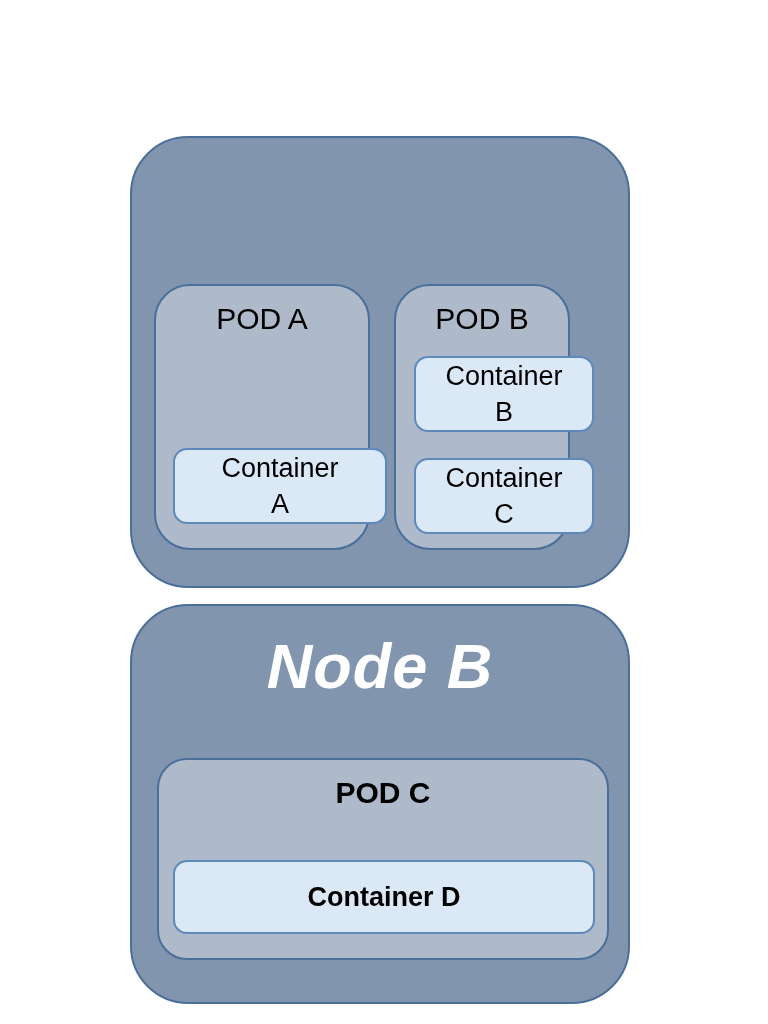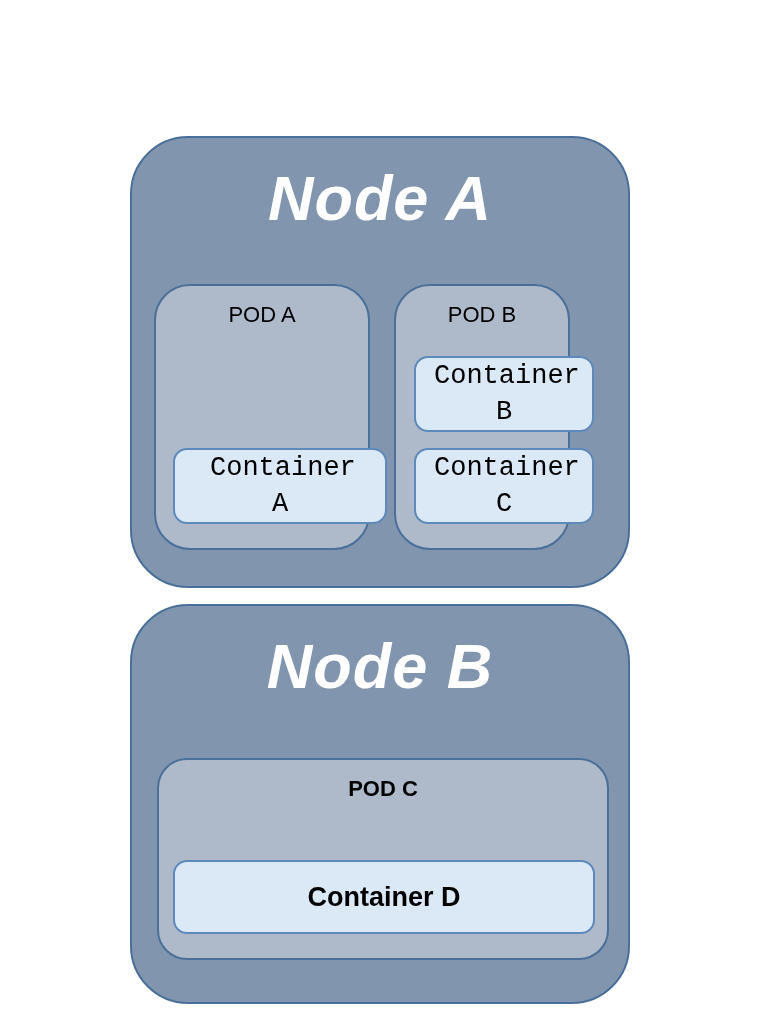--- a/index.html
+++ b/index.html
@@ -34,64 +34,62 @@
   .pod {
     position: absolute;
     background: var(--pod-fill, #aebaca);
     border: 2px solid var(--pod-border, #4a6f99);
     border-radius: 36px;
     box-sizing: border-box;
   }
   .pod-label {
     margin-top: 16px;
     text-align: center;
-    font-size: 22px;
+    font-size: 30px;
     color: var(--label-color, #000000);
   }
   .container-box {
     position: absolute;
     background: var(--container-fill, #dbe8f6);
     border: 2px solid var(--container-border, #5d89bb);
     border-radius: 14px;
     box-sizing: border-box;
     display: flex;
     align-items: center;
     justify-content: center;
     font-size: 27px;
     color: var(--label-color, #000000);
     text-align: center;
     line-height: 1.35;
   }
   .container-box .wrap-narrow {
     display: block;
     width: 140px;
     margin: 16px auto;
-    font-family: Liberation Mono, monospace;
   }
 
   
   .node-a { left: 130px; top: 136px; width: 500px; height: 452px; }
   .pod-a  { left: 22px;  top: 146px; width: 216px; height: 266px; }
   .pod-b  { left: 262px; top: 146px; width: 176px; height: 266px; }
   .container-a { left: 17px; top: 162px; width: 214px; height: 76px; }
   .container-b { left: 18px; top: 70px;  width: 180px; height: 76px; }
-  .container-c { left: 18px; top: 162px; width: 180px; height: 76px; }
+  .container-c { left: 18px; top: 172px; width: 180px; height: 76px; }
 
   
   .node-b { left: 130px; top: 604px; width: 500px; height: 400px; }
   .pod-c  { left: 25px;  top: 152px; width: 452px; height: 202px; border-radius: 30px; font-weight: bold; }
   .container-d { left: 14px; top: 100px; width: 422px; height: 74px; }
 </style>
 </head>
 <body>
 
 <div class="canvas">
 
   <div class="node node-a">
-    <div class="node-title">Node A</div>
 
     <div class="pod pod-a">
       <div class="pod-label">POD A</div>
       <div class="container-box container-a">
         <span class="wrap-narrow">Container A</span>
       </div>
     </div>
 
     <div class="pod pod-b">
       <div class="pod-label">POD B</div>

